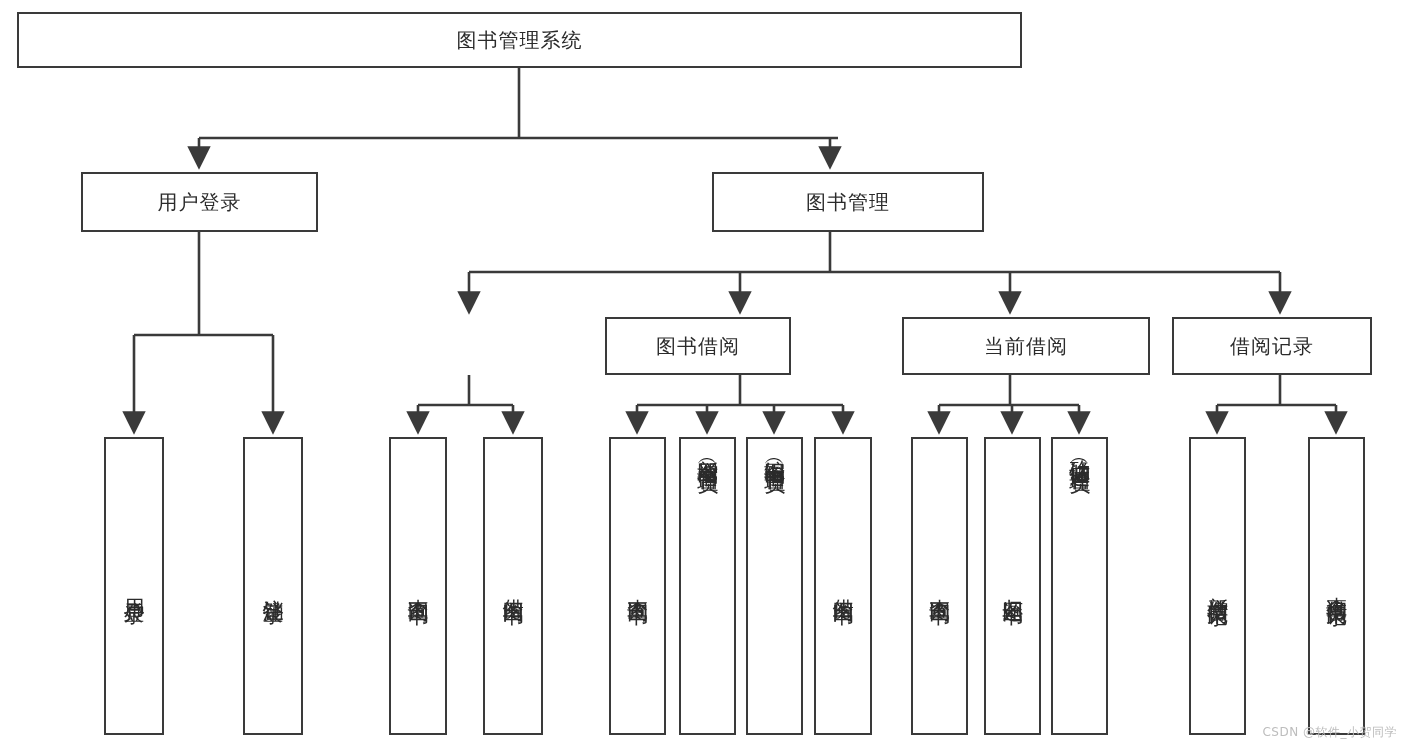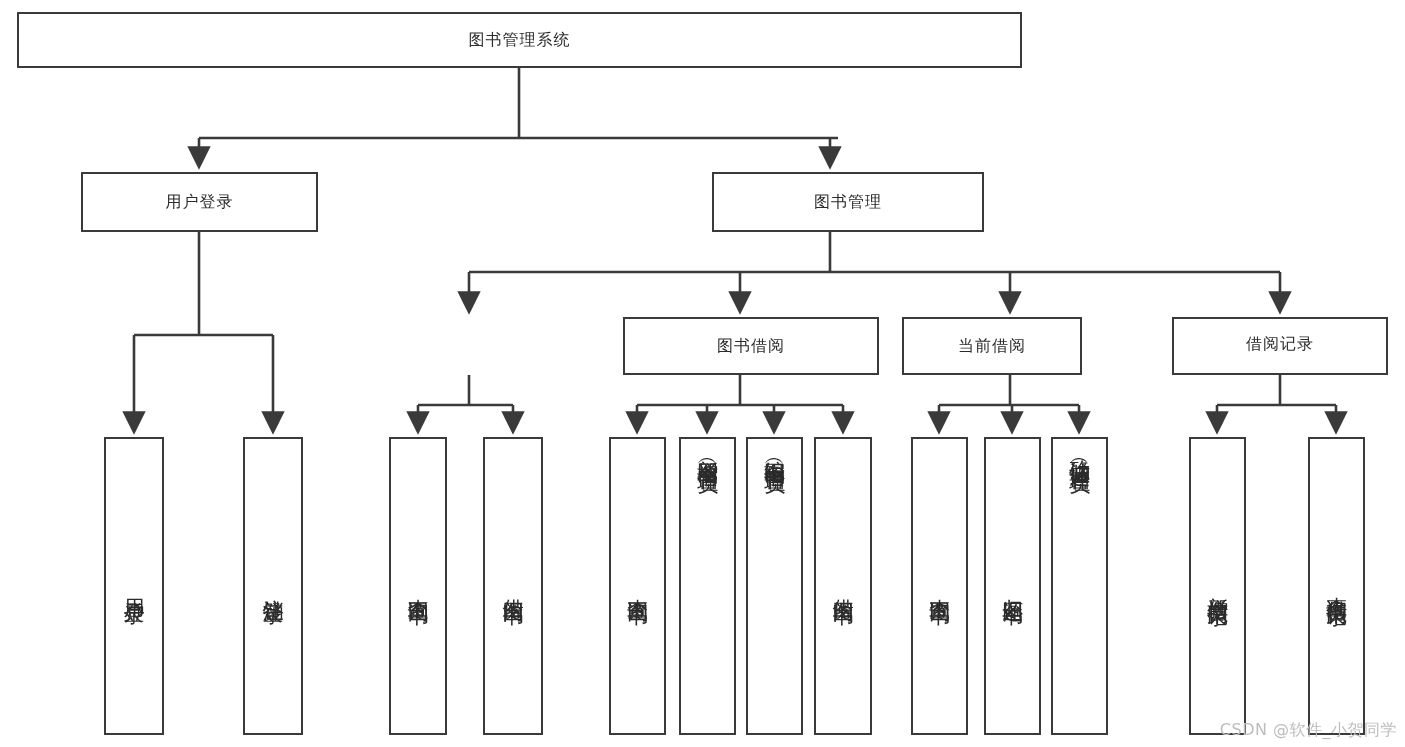--- a/index.html
+++ b/index.html
@@ -30,21 +30,21 @@
     box-sizing: border-box;
     border: 2.5px solid #3a3a3a;
     background: #ffffff;
     color: #2b2b2b;
     display: flex;
     align-items: center;
     justify-content: center;
     z-index: 2;
   }
   .node-h {
-    font-size: 16px;
+    font-size: 20px;
     letter-spacing: 1px;
     line-height: 1.1;
     white-space: nowrap;
   }
   
   .node-v {
     align-items: flex-start;
     justify-content: center;
     padding-top: 4px;
   }
@@ -58,21 +58,21 @@
     display: block;
   }
   .node-v.centered {
     align-items: center;
     padding-top: 0;
   }
   .watermark {
     position: absolute;
     right: 8px;
     bottom: 6px;
-    font-size: 16px;
+    font-size: 12px;
     color: #bdbdbd;
     letter-spacing: 0.5px;
     white-space: nowrap;
     z-index: 5;
     font-family: "DejaVu Sans", "Liberation Sans", sans-serif;
   }
 </style>
 </head>
 <body>
 
@@ -132,27 +132,27 @@
     <span>图书管理系统</span>
   </div>
 
   <div class="node node-h" style="left: 81px; top: 172px; width: 237px; height: 60px;">
     <span>用户登录</span>
   </div>
   <div class="node node-h" style="left: 712px; top: 172px; width: 272px; height: 60px;">
     <span>图书管理</span>
   </div>
 
-  <div class="node node-h" style="left: 623px; top: 317px; width: 256px; height: 58px;">
+  <div class="node node-h" style="left: 605px; top: 317px; width: 186px; height: 58px;">
     <span>图书借阅</span>
   </div>
-  <div class="node node-h" style="left: 902px; top: 317px; width: 180px; height: 58px;">
+  <div class="node node-h" style="left: 902px; top: 317px; width: 248px; height: 58px;">
     <span>当前借阅</span>
   </div>
-  <div class="node node-h" style="left: 1172px; top: 317px; width: 216px; height: 58px; font-family: Liberation Mono, monospace;">
+  <div class="node node-h" style="left: 1172px; top: 317px; width: 200px; height: 58px;">
     <span>借阅记录</span>
   </div>
 
   <div class="node node-v centered" style="left: 104px; top: 437px; width: 60px; height: 298px;">
     <span class="vlabel">用户登录</span>
   </div>
   <div class="node node-v centered" style="left: 243px; top: 437px; width: 60px; height: 298px;">
     <span class="vlabel">注销登录</span>
   </div>
   <div class="node node-v centered" style="left: 389px; top: 437px; width: 58px; height: 298px;">

